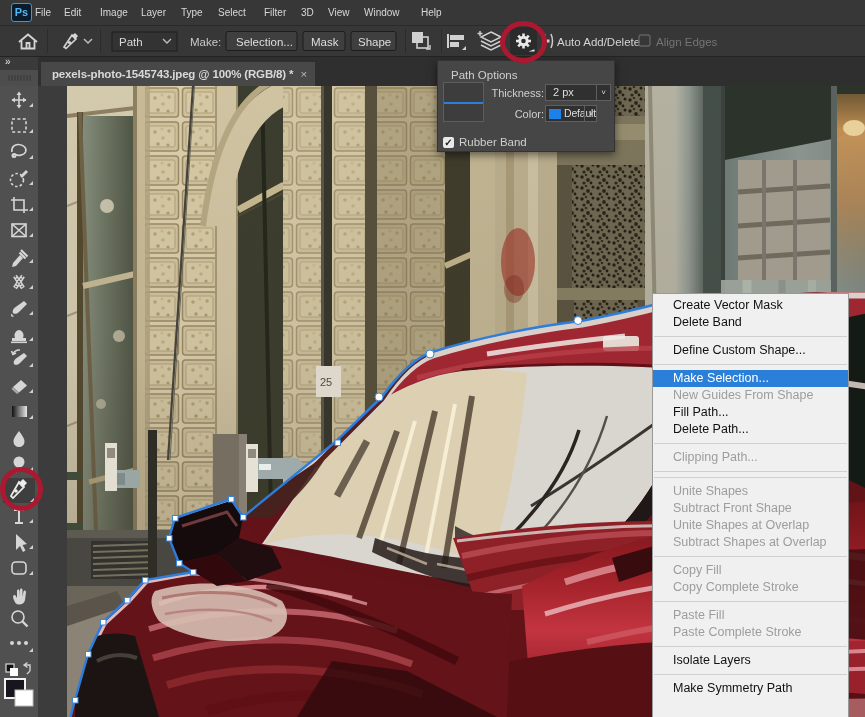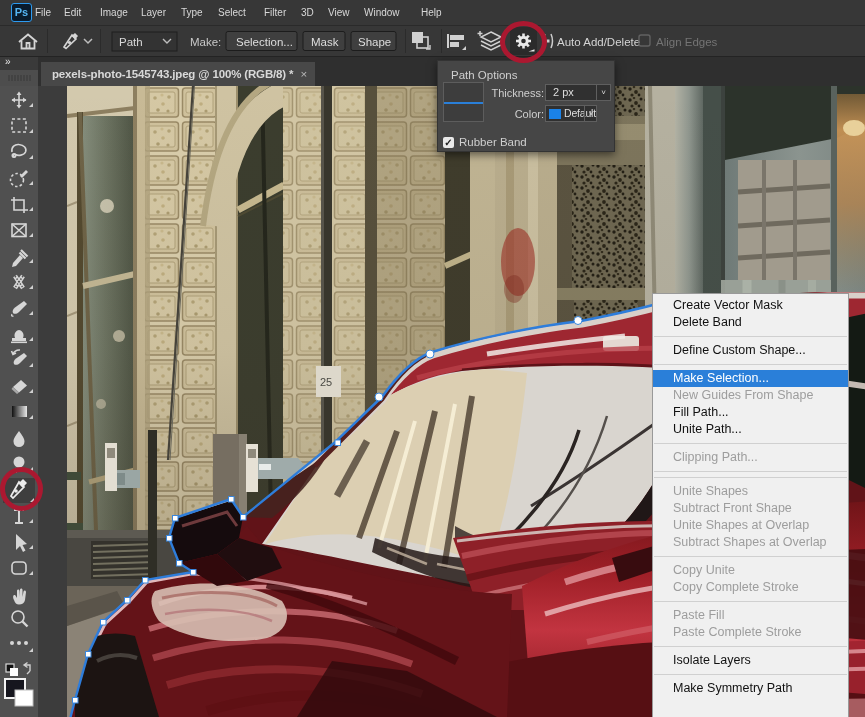--- a/index.html
+++ b/index.html
@@ -589,31 +589,31 @@
   <div id="ctx">
     <div style="height:3px;"></div>
     <div class="ci">Create Vector Mask</div>
     <div class="ci">Delete Band</div>
     <div class="csep"></div>
     <div class="ci">Define Custom Shape...</div>
     <div class="csep"></div>
     <div class="ci chl">Make Selection...</div>
     <div class="ci cd">New Guides From Shape</div>
     <div class="ci">Fill Path...</div>
-    <div class="ci">Unite Path...</div>
+    <div class="ci">Delete Path...</div>
     <div class="csep"></div>
     <div class="ci cd">Clipping Path...</div>
     <div class="csep"></div>
     <div class="csep"></div>
     <div class="ci cd">Unite Shapes</div>
     <div class="ci cd">Subtract Front Shape</div>
     <div class="ci cd">Unite Shapes at Overlap</div>
     <div class="ci cd">Subtract Shapes at Overlap</div>
     <div class="csep"></div>
-    <div class="ci cd">Copy Unite</div>
+    <div class="ci cd">Copy Fill</div>
     <div class="ci cd">Copy Complete Stroke</div>
     <div class="csep"></div>
     <div class="ci cd">Paste Fill</div>
     <div class="ci cd">Paste Complete Stroke</div>
     <div class="csep"></div>
     <div class="ci">Isolate Layers</div>
     <div class="csep"></div>
     <div class="ci">Make Symmetry Path</div>
   </div>
 </div>

